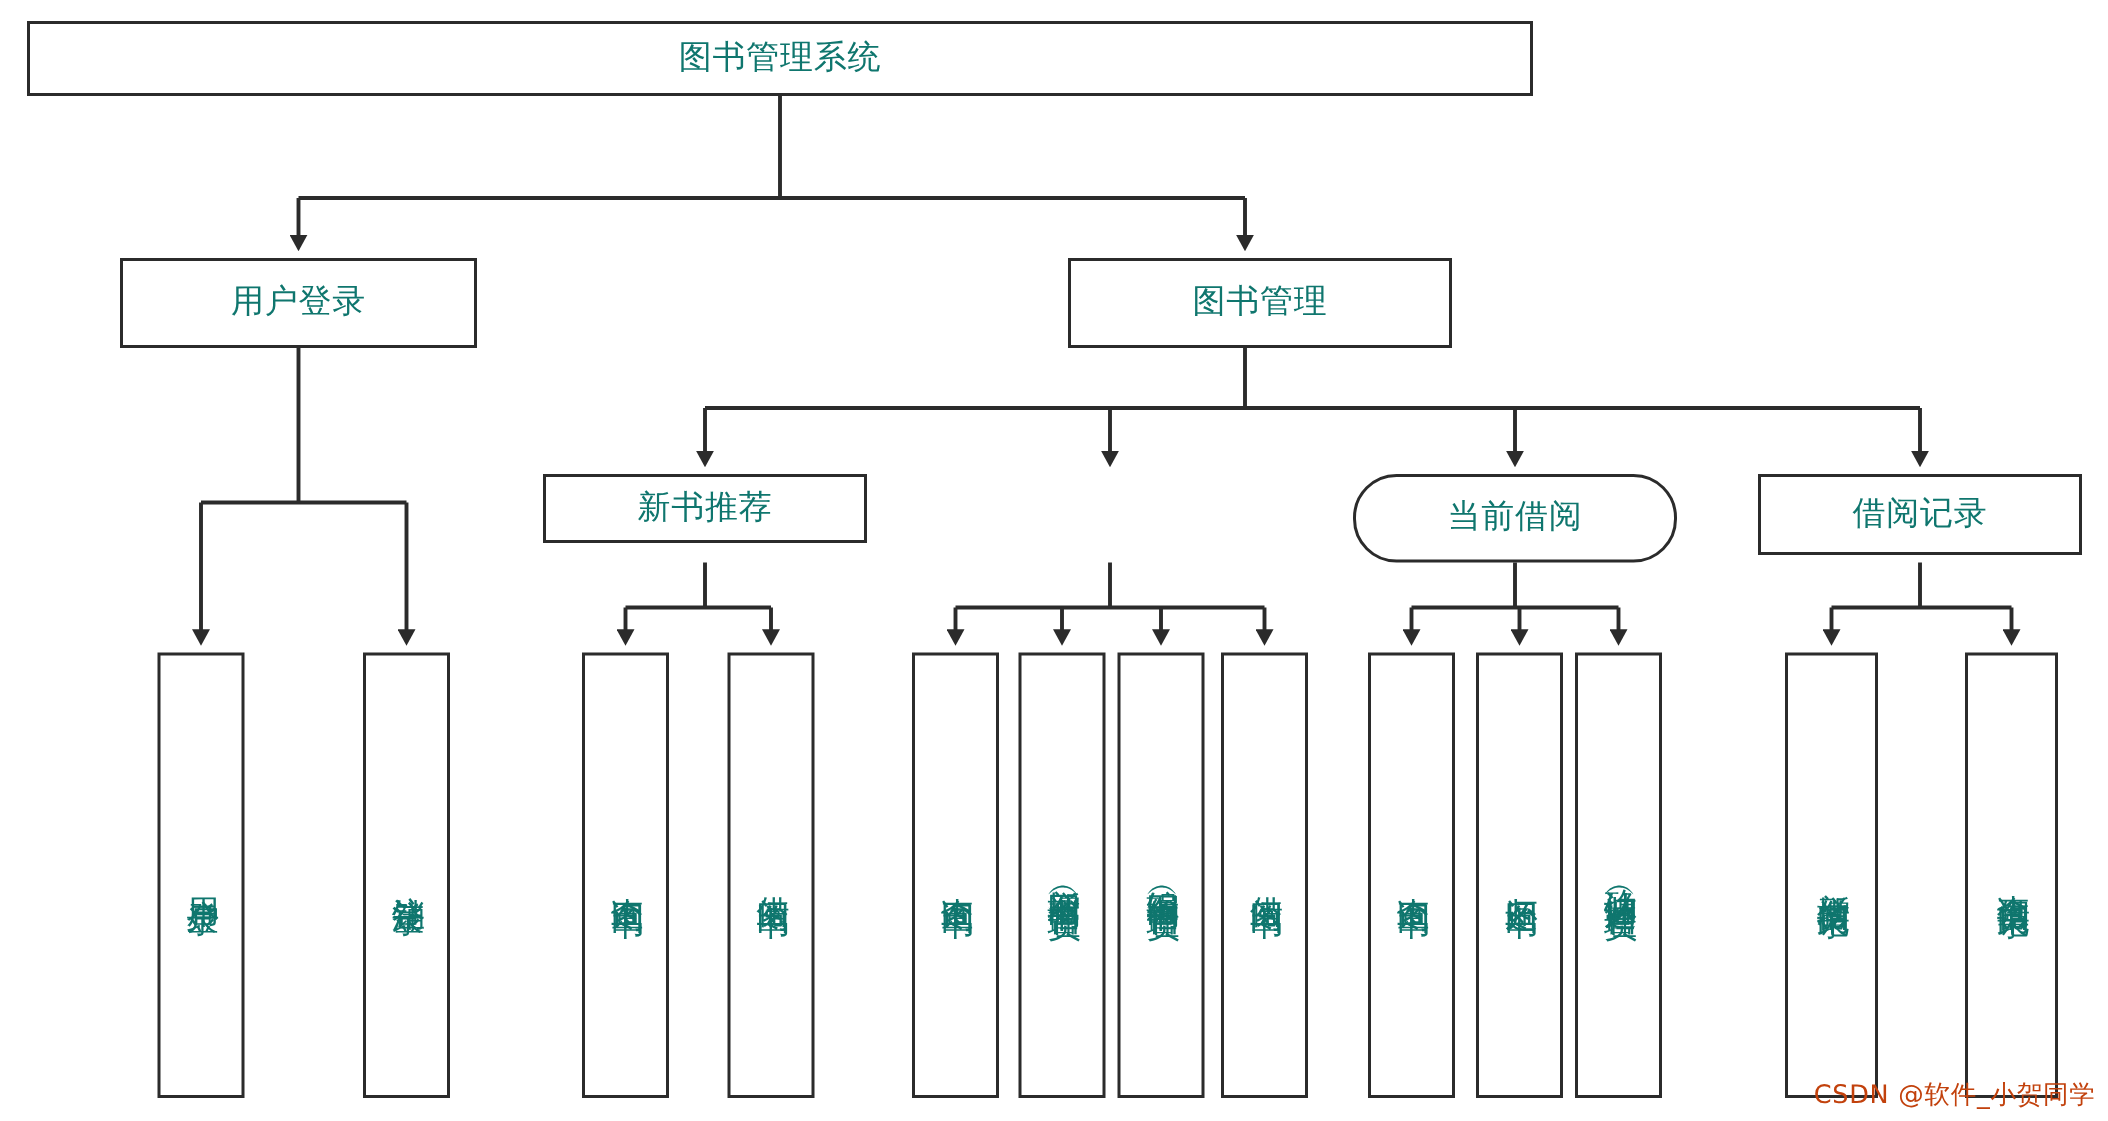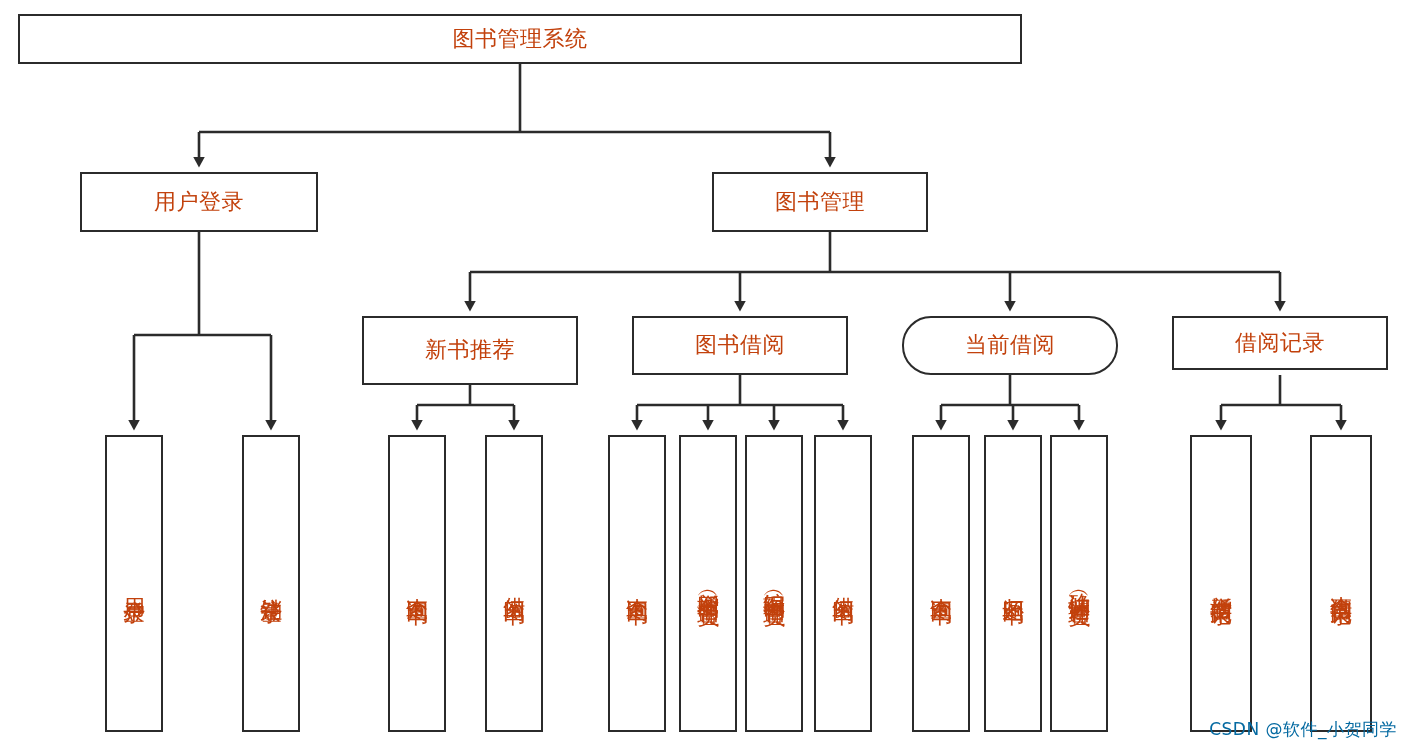--- a/index.html
+++ b/index.html
@@ -30,42 +30,42 @@
     position: absolute;
     box-sizing: border-box;
     border: 2.5px solid #2b2b2b;
     background: #ffffff;
     display: flex;
     align-items: center;
     justify-content: center;
     overflow: hidden;
   }
   .node-label {
-    color: #c2410c;
+    color: #0f766e;
     font-size: 21px;
     line-height: 1.12;
     letter-spacing: 0.5px;
     white-space: nowrap;
     text-align: center;
   }
   .node-label.vertical {
     writing-mode: vertical-rl;
     text-orientation: upright;
     -webkit-writing-mode: vertical-rl;
     letter-spacing: 2px;
     font-size: 22px;
   }
   .level-root .node-label { font-size: 22px; }
   .level-1 .node-label { font-size: 22px; }
   .level-2 .node-label { font-size: 22px; }
   .watermark {
     position: absolute;
     right: 8px;
     bottom: 6px;
-    color: #0369a1;
+    color: #c2410c;
     font-size: 17px;
     letter-spacing: 0.5px;
     white-space: nowrap;
     pointer-events: none;
   }
 </style>
 </head>
 <body>
 
 <div id="diagram-root">
@@ -132,29 +132,26 @@
     </g>
   </svg>
 
   <div class="node-box level-root" style="left:18px; top:14px; width:1004px; height:50px;">
     <span class="node-label">图书管理系统</span>
   </div>
 
   <div class="node-box level-1" style="left:80px; top:172px; width:238px; height:60px;">
     <span class="node-label">用户登录</span>
   </div>
-  <div class="node-box level-1" style="left:712px; top:172px; width:216px; height:60px;">
+  <div class="node-box level-1" style="left:712px; top:172px; width:256px; height:60px;">
     <span class="node-label">图书管理</span>
   </div>
 
-  <div class="node-box level-2" style="left:362px; top:316px; width:216px; height:69px;">
+  <div class="node-box level-2" style="left:362px; top:316px; width:216px; height:46px;">
     <span class="node-label">新书推荐</span>
-  </div>
-  <div class="node-box level-2" style="left:632px; top:316px; width:216px; height:59px;">
-    <span class="node-label">图书借阅</span>
   </div>
   <div class="node-box level-2" style="left:902px; top:316px; width:216px; height:59px;border-radius:29px;">
     <span class="node-label">当前借阅</span>
   </div>
   <div class="node-box level-2" style="left:1172px; top:316px; width:216px; height:54px;">
     <span class="node-label">借阅记录</span>
   </div>
 
   <div class="node-box leaf" style="left:105px; top:435px; width:58px; height:297px;">
     <span class="node-label vertical">用户登录</span>

